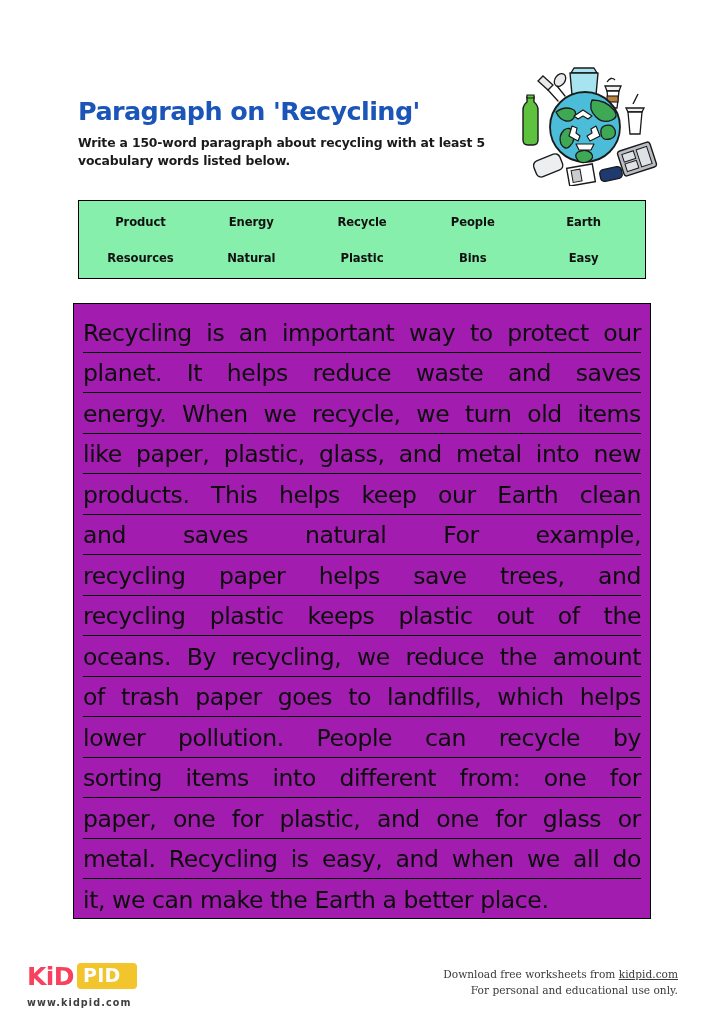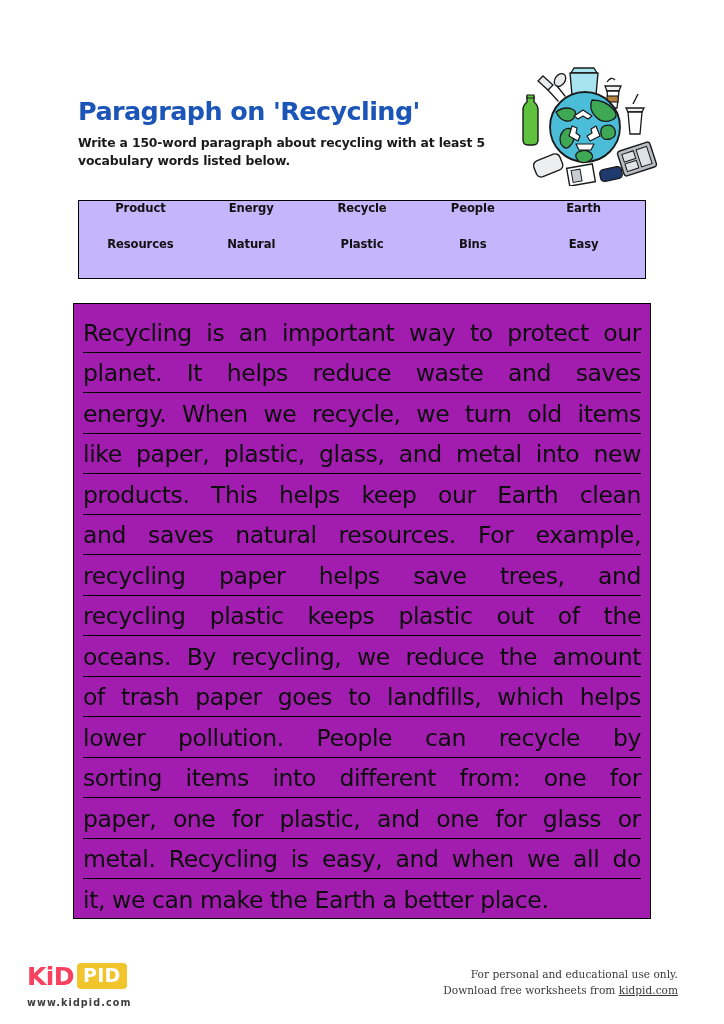--- a/index.html
+++ b/index.html
@@ -64,23 +64,24 @@
   }
 
   
   .vocab-box {
     position: absolute;
     left: 78px;
     top: 200px;
     width: 568px;
     height: 79px;
     border: 1.5px solid #000000;
-    background: #c4b5fd;
+    background: #86efac;
     display: flex;
     flex-direction: column;
+    justify-content: center;
     padding: 0 6px;
   }
 
   .vocab-row {
     display: flex;
     width: 100%;
   }
   .vocab-row + .vocab-row { margin-top: 22px; }
 
   .vocab-cell {
@@ -160,21 +161,21 @@
   }
 
   .brand-pid {
     background: #f2c52c;
     color: #ffffff;
     font-family: "DejaVu Sans", sans-serif;
     font-size: 19px;
     font-weight: 700;
     letter-spacing: 0.3px;
     line-height: 1;
-    padding: 3px 6px 4px 6px;
+    padding: 3px 16px 4px 6px;
     border-radius: 4px;
     margin-left: 3px;
     margin-bottom: 1px;
   }
 
   .brand-url {
     position: absolute;
     left: 27px;
     top: 42px;
     font-family: "DejaVu Sans", sans-serif;
@@ -339,21 +340,20 @@
           <span class="w">helps</span>
           <span class="w">keep</span>
           <span class="w">our</span>
           <span class="w">Earth</span>
           <span class="w">clean</span>
         </div>
         <div class="para-line justify">
           <span class="w">and</span>
           <span class="w">saves</span>
           <span class="w">natural</span>
-          <span class="w">resources.</span>
           <span class="w">For</span>
           <span class="w">example,</span>
         </div>
         <div class="para-line justify">
           <span class="w">recycling</span>
           <span class="w">paper</span>
           <span class="w">helps</span>
           <span class="w">save</span>
           <span class="w">trees,</span>
           <span class="w">and</span>
@@ -439,18 +439,18 @@
       </div>
   </div>
 
   <div class="footer">
     <div class="brand">
       <span class="brand-kid">KiD</span>
       <span class="brand-pid">PID</span>
     </div>
     <div class="brand-url">www.kidpid.com</div>
     <div class="legal">
+      <div><span>Download free worksheets from </span><span class="link">kidpid.com</span></div>
       <div>For personal and educational use only.</div>
-      <div><span>Download free worksheets from </span><span class="link">kidpid.com</span></div>
     </div>
   </div>
 
 </div>
 
 </body></html>

